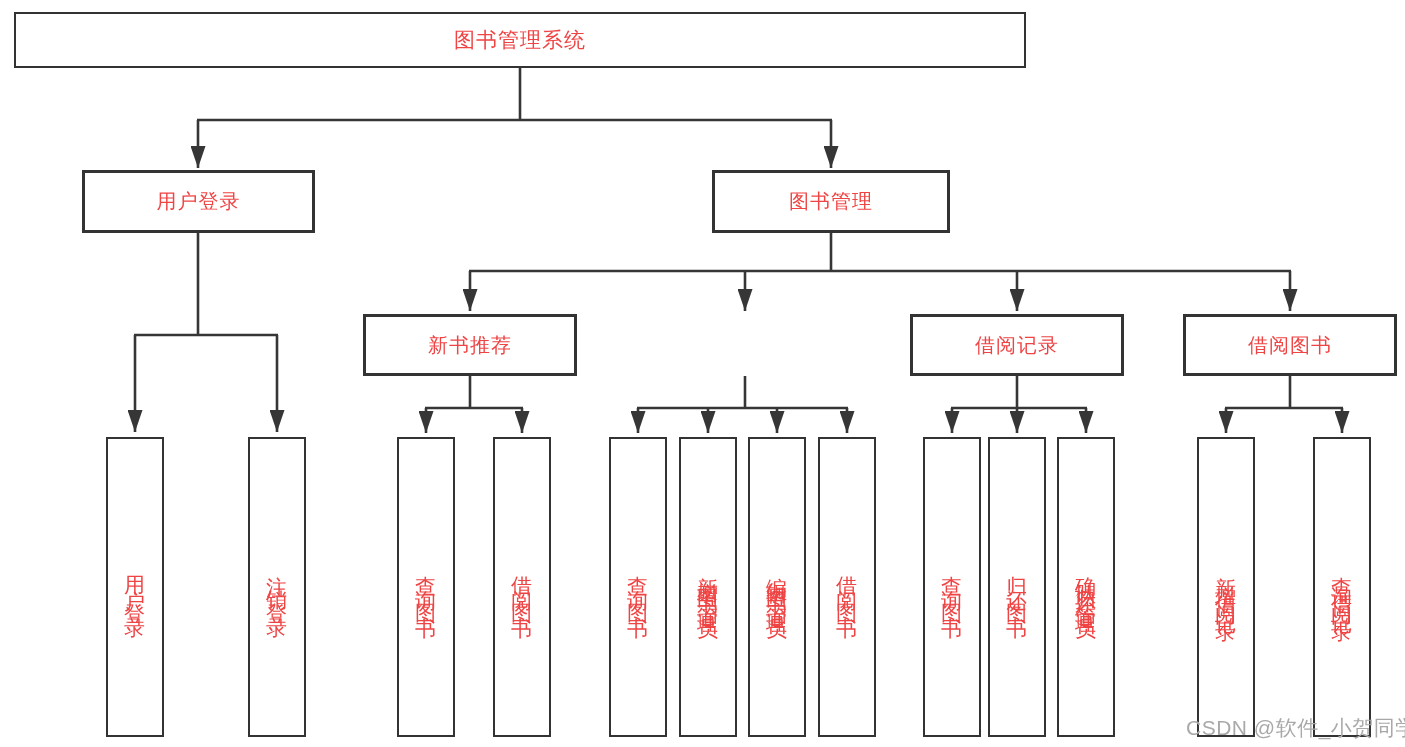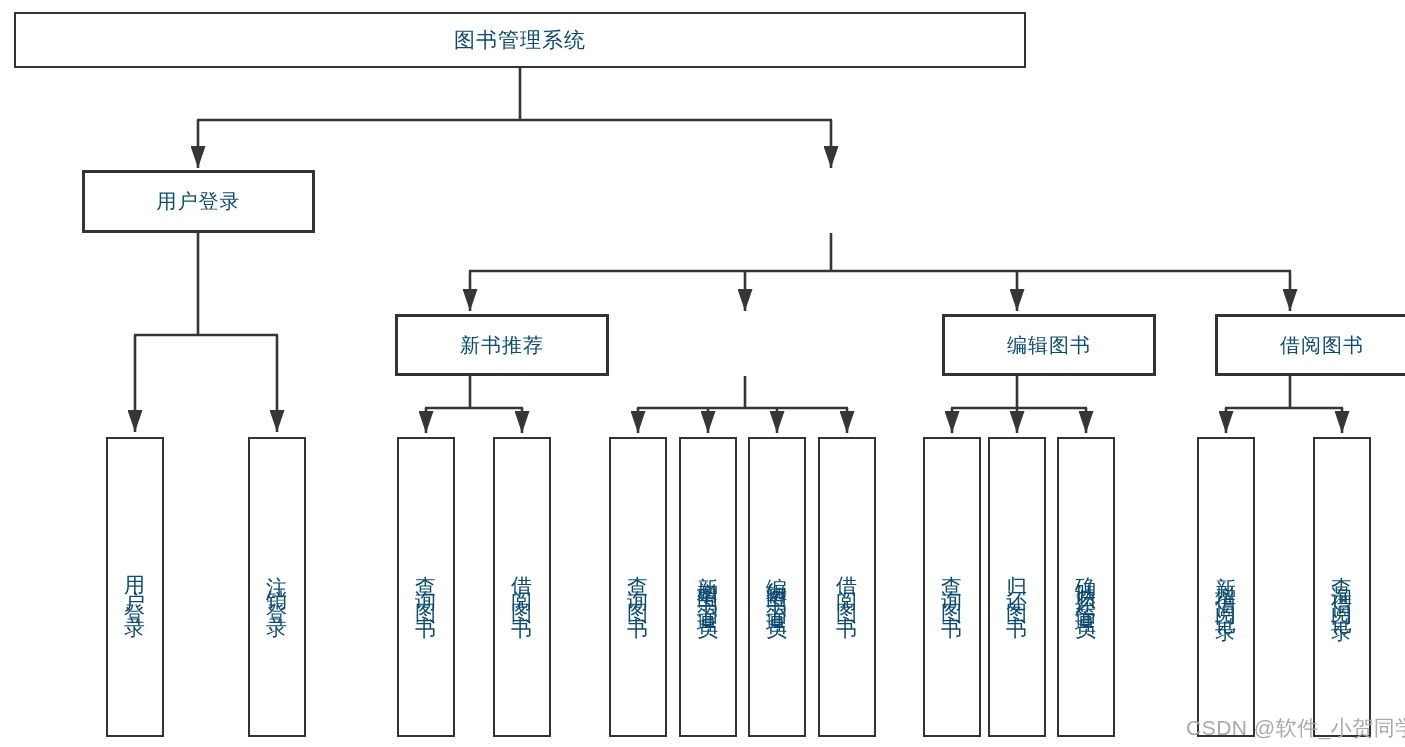--- a/index.html
+++ b/index.html
@@ -20,36 +20,36 @@
     left: 0; top: 0;
     width: 1405px;
     height: 747px;
     pointer-events: none;
   }
   .node {
     position: absolute;
     box-sizing: border-box;
     background: #ffffff;
     border: 3px solid #333333;
-    color: #0c4a6e;
+    color: #ef4444;
     display: flex;
     align-items: center;
     justify-content: center;
     font-size: 20px;
     letter-spacing: 1px;
     white-space: nowrap;
   }
   .root {
     left: 14px; top: 12px;
     width: 1012px; height: 56px;
     border-width: 2px;
     font-size: 21px;
   }
   .lv2 { top: 170px; height: 63px; }
-  .lv3 { top: 314px; height: 62px; width: 214px; margin-left: 32px; }
+  .lv3 { top: 314px; height: 62px; width: 214px; }
   .lv4 {
     top: 437px; height: 300px; width: 58px;
     border-width: 2.5px;
     writing-mode: vertical-rl;
     text-orientation: mixed;
     font-size: 21px;
     line-height: 1;
   }
   .ls-lg { letter-spacing: 14px; }
   .ls-md { letter-spacing: 9px; }
@@ -116,23 +116,24 @@
       <path d="M1290,376 V409"></path>
       <path d="M1225,408 H1343"></path>
       <path d="M1226,408 V433" marker-end="url(#arw)"></path>
       <path d="M1342,408 V433" marker-end="url(#arw)"></path>
     </g>
   </svg>
 
   <div class="node root">图书管理系统</div>
 
   <div class="node lv2" style="left:82px;width:233px">用户登录</div>
+  <div class="node lv2" style="left:712px;width:238px">图书管理</div>
 
   <div class="node lv3" style="left:363px">新书推荐</div>
-  <div class="node lv3" style="left:910px">编辑图书</div>
+  <div class="node lv3" style="left:910px">借阅记录</div>
   <div class="node lv3" style="left:1183px">借阅图书</div>
 
   <div class="node lv4 ls-lg" style="left:106px">用户登录</div>
   <div class="node lv4 ls-lg" style="left:248px">注销登录</div>
   <div class="node lv4 ls-lg" style="left:397px">查询图书</div>
   <div class="node lv4 ls-lg" style="left:493px">借阅图书</div>
   <div class="node lv4 ls-lg" style="left:609px">查询图书</div>
   <div class="node lv4 ls-sm" style="left:679px">新增图书（管理员）</div>
   <div class="node lv4 ls-sm" style="left:748px">编辑图书（管理员）</div>
   <div class="node lv4 ls-lg" style="left:818px">借阅图书</div>

